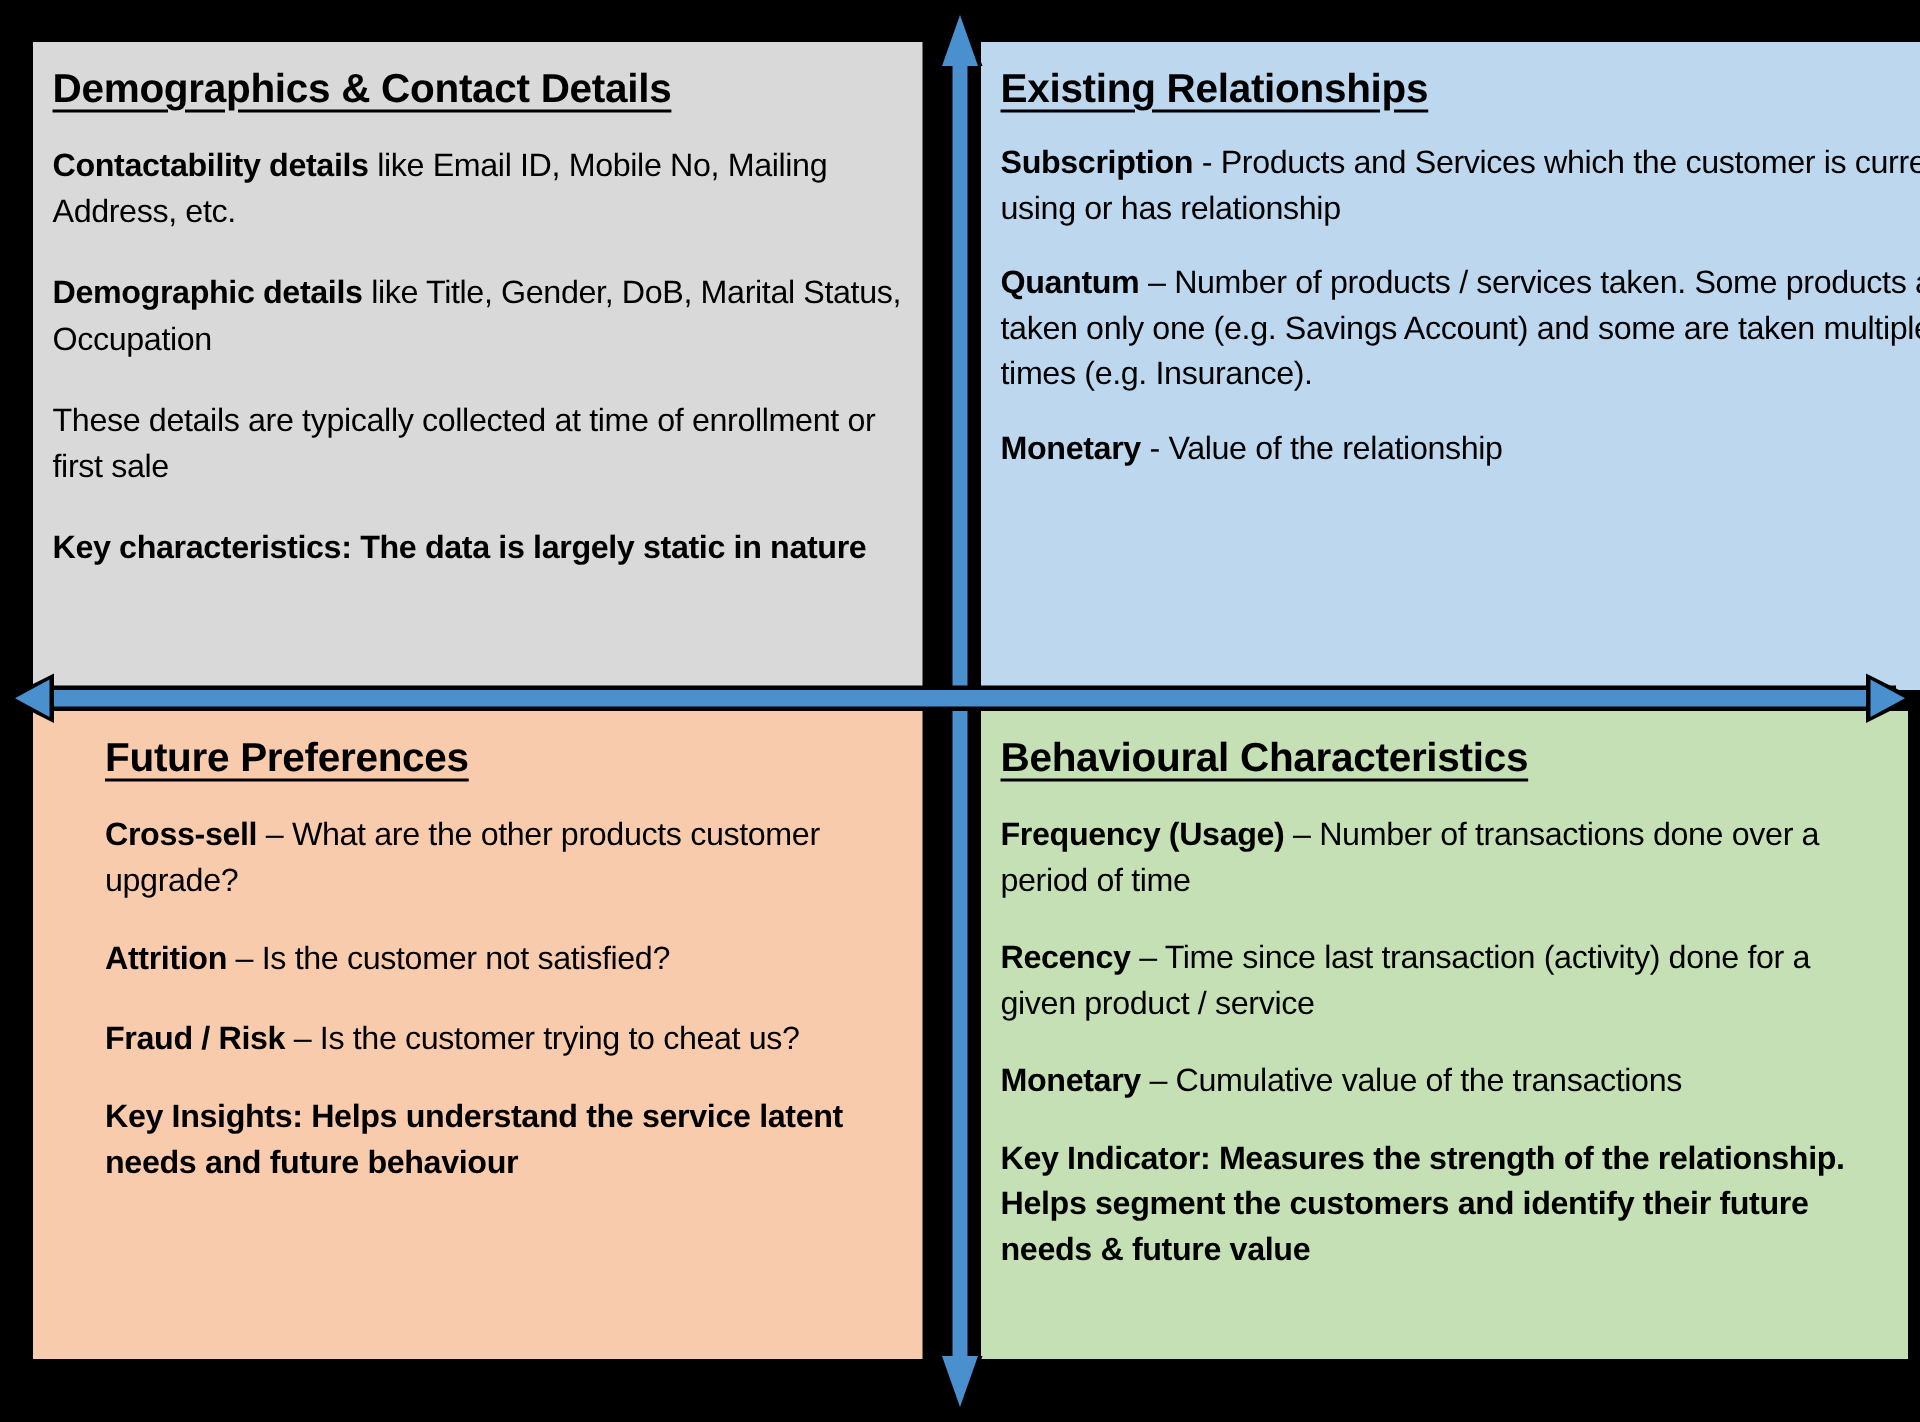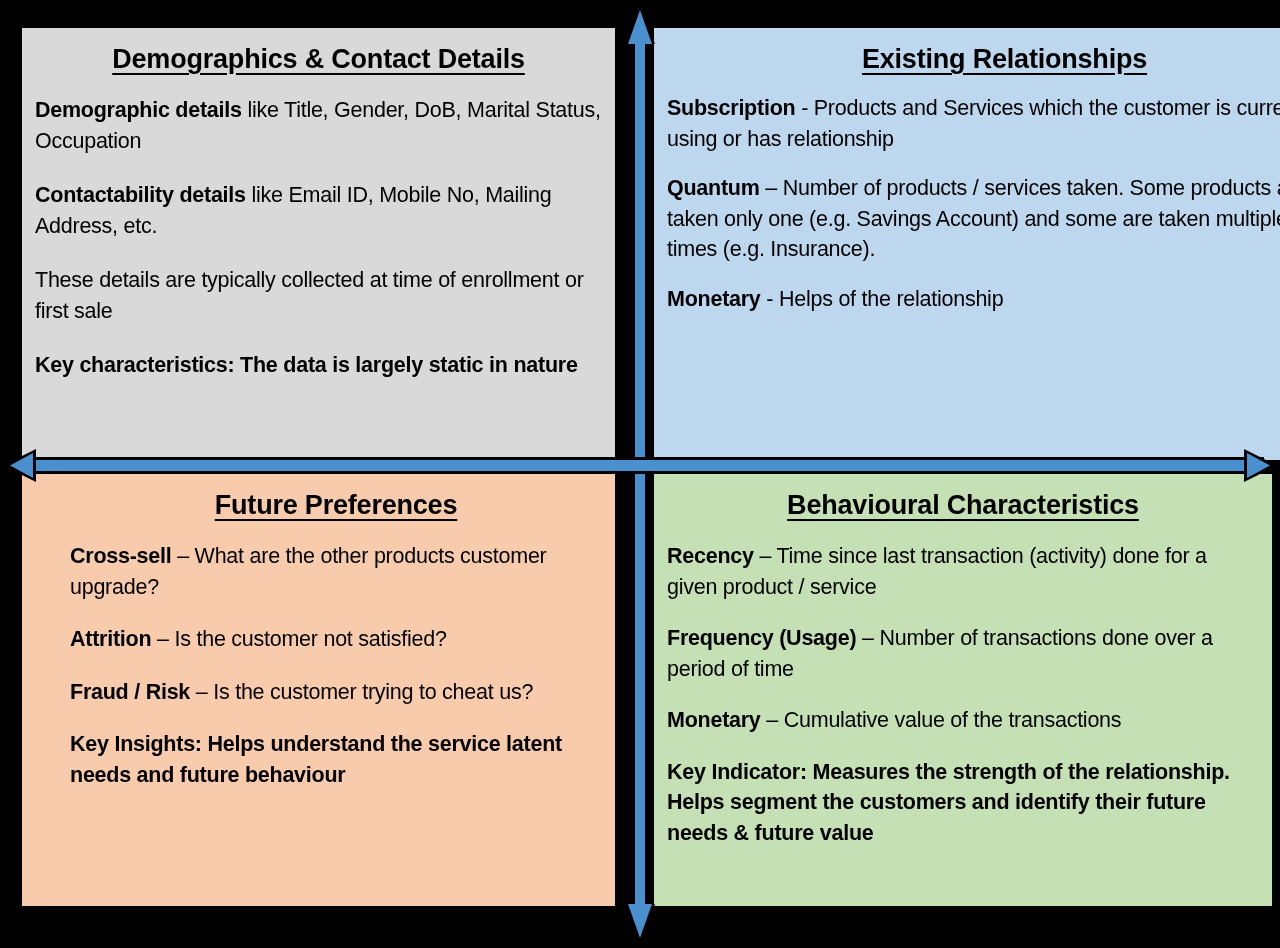--- a/index.html
+++ b/index.html
@@ -19,21 +19,21 @@
   }
 
   
   .panel {
     position: absolute;
     box-sizing: border-box;
     padding: 0 13px;
     overflow: hidden;
   }
   .panel-title {
-    text-align: center;
+    text-align: left;
     font-weight: bold;
     font-size: 27px;
     line-height: 1.15;
     color: #000000;
     text-decoration: underline;
     text-underline-offset: 5px;
     margin: 16px 0 20px 0;
     letter-spacing: -0.2px;
   }
   .para {
@@ -85,43 +85,43 @@
   }
 </style>
 </head>
 <body>
 
 <div id="canvas">
 
   <div class="panel" id="panel-demographics">
     <div class="panel-title">Demographics &amp; Contact Details</div>
     <div class="para">
-      <span class="lead">Demographic details</span><span>  like Title, Gender, DoB, Marital Status, Occupation</span>
+      <span class="lead">Contactability details</span><span> like Email ID, Mobile No, Mailing Address, etc.</span>
     </div>
     <div class="para">
-      <span class="lead">Contactability details</span><span> like Email ID, Mobile No, Mailing Address, etc.</span>
+      <span class="lead">Demographic details</span><span>  like Title, Gender, DoB, Marital Status, Occupation</span>
     </div>
     <div class="para">
       <span>These details are typically collected at time of enrollment or first sale</span>
     </div>
     <div class="para allbold">
       <span>Key characteristics: The data is largely static in nature</span>
     </div>
   </div>
 
   <div class="panel" id="panel-relationships">
     <div class="panel-title">Existing Relationships</div>
     <div class="para">
       <span class="lead">Subscription</span><span> - Products and Services which the customer is currently using or has relationship</span>
     </div>
     <div class="para">
       <span class="lead">Quantum</span><span> – Number of products / services taken. Some products are taken only one (e.g. Savings Account) and some are taken multiple times (e.g. Insurance).</span>
     </div>
     <div class="para">
-      <span class="lead">Monetary</span><span> - Helps of the relationship</span>
+      <span class="lead">Monetary</span><span> - Value of the relationship</span>
     </div>
   </div>
 
   <div class="panel" id="panel-preferences">
     <div class="panel-title">Future Preferences</div>
     <div class="para">
       <span class="lead">Cross-sell</span><span> – What are the other products customer upgrade?</span>
     </div>
     <div class="para">
       <span class="lead">Attrition</span><span> – Is the customer not satisfied?</span>
@@ -130,24 +130,24 @@
       <span class="lead">Fraud / Risk</span><span> – Is the customer trying to cheat us?</span>
     </div>
     <div class="para allbold">
       <span>Key Insights: Helps understand the service latent needs and future behaviour</span>
     </div>
   </div>
 
   <div class="panel" id="panel-behavioural">
     <div class="panel-title">Behavioural Characteristics</div>
     <div class="para">
-      <span class="lead">Recency</span><span> – Time since last transaction (activity) done for a given product / service</span>
+      <span class="lead">Frequency (Usage)</span><span> – Number of transactions done over a period of time</span>
     </div>
     <div class="para">
-      <span class="lead">Frequency (Usage)</span><span> – Number of transactions done over a period of time</span>
+      <span class="lead">Recency</span><span> – Time since last transaction (activity) done for a given product / service</span>
     </div>
     <div class="para">
       <span class="lead">Monetary</span><span> – Cumulative value of the transactions</span>
     </div>
     <div class="para allbold">
       <span>Key Indicator: Measures the strength of the relationship. Helps segment the customers and identify their future needs &amp; future value</span>
     </div>
   </div>
 
   <svg class="axis" id="axis-vertical" viewBox="0 0 56 948">

